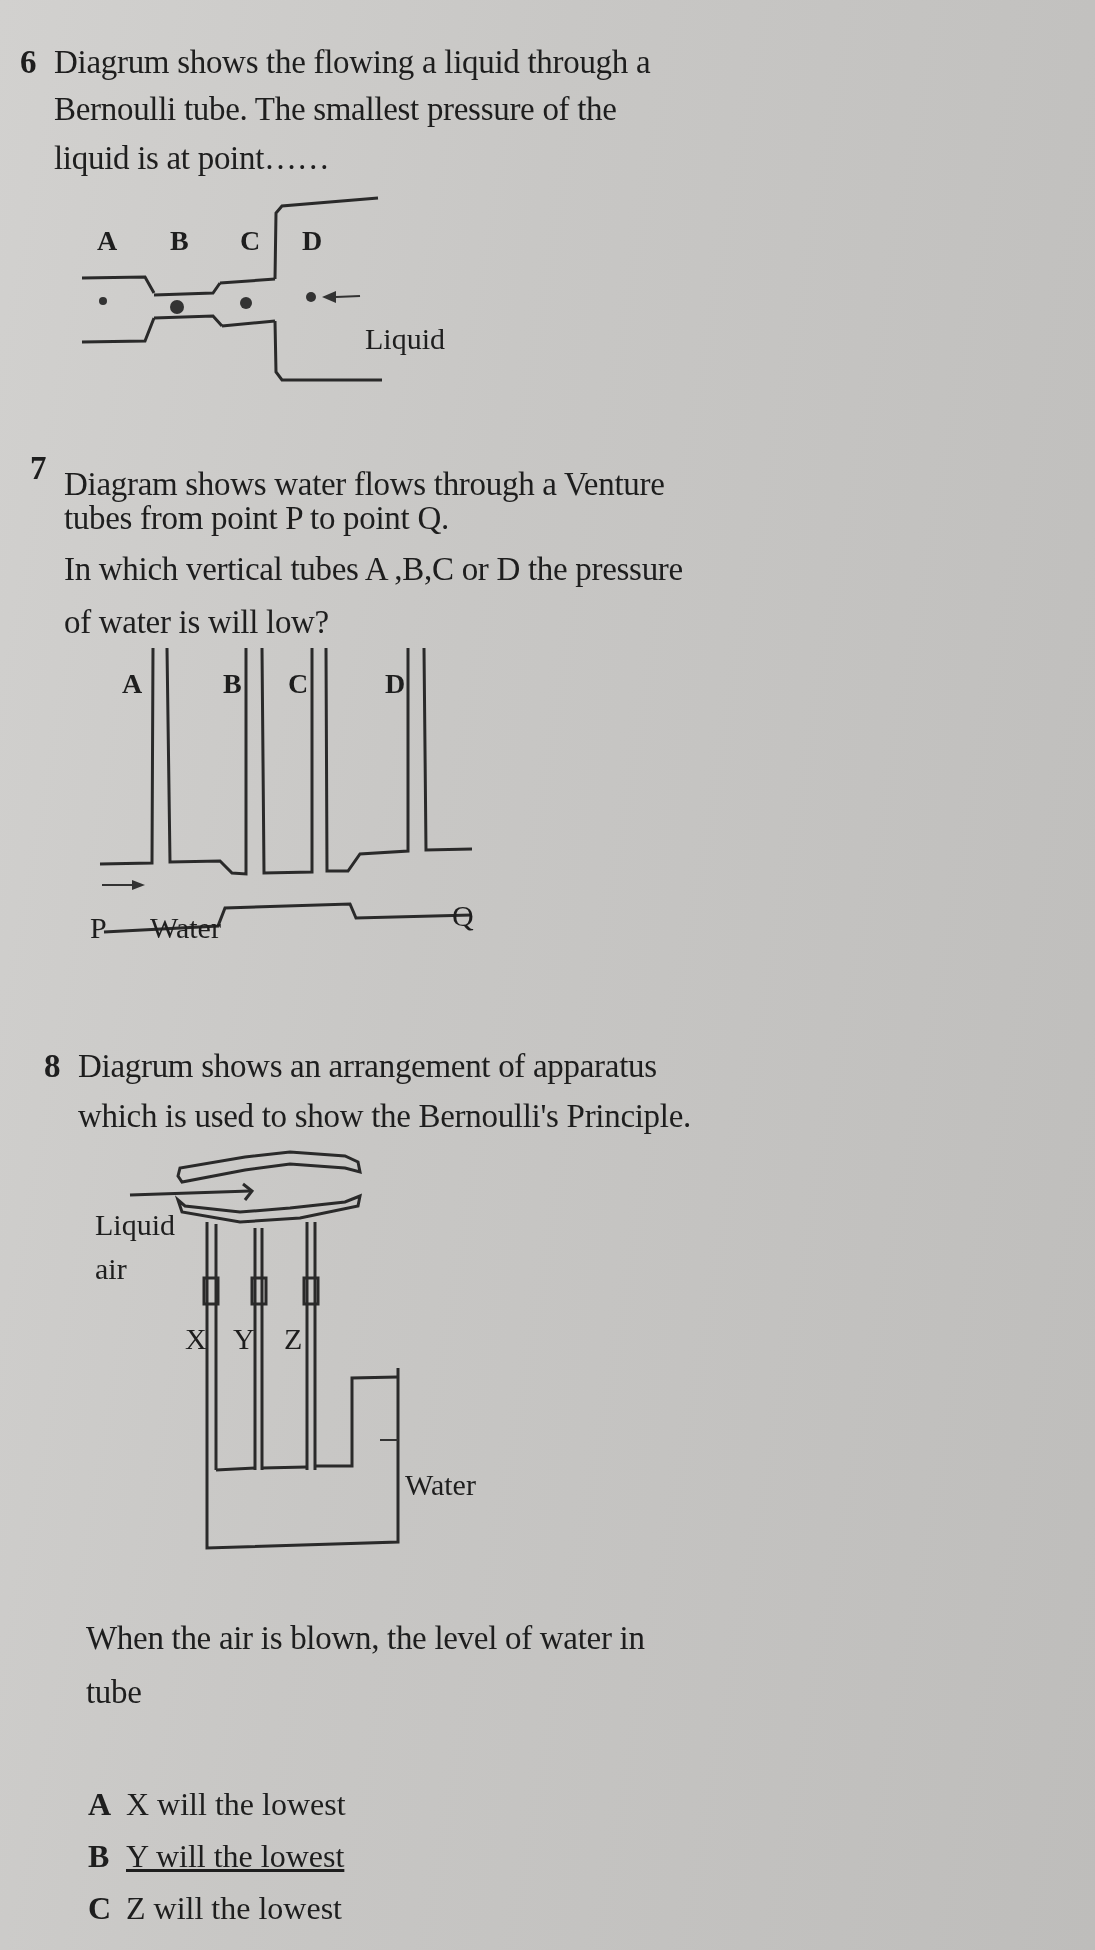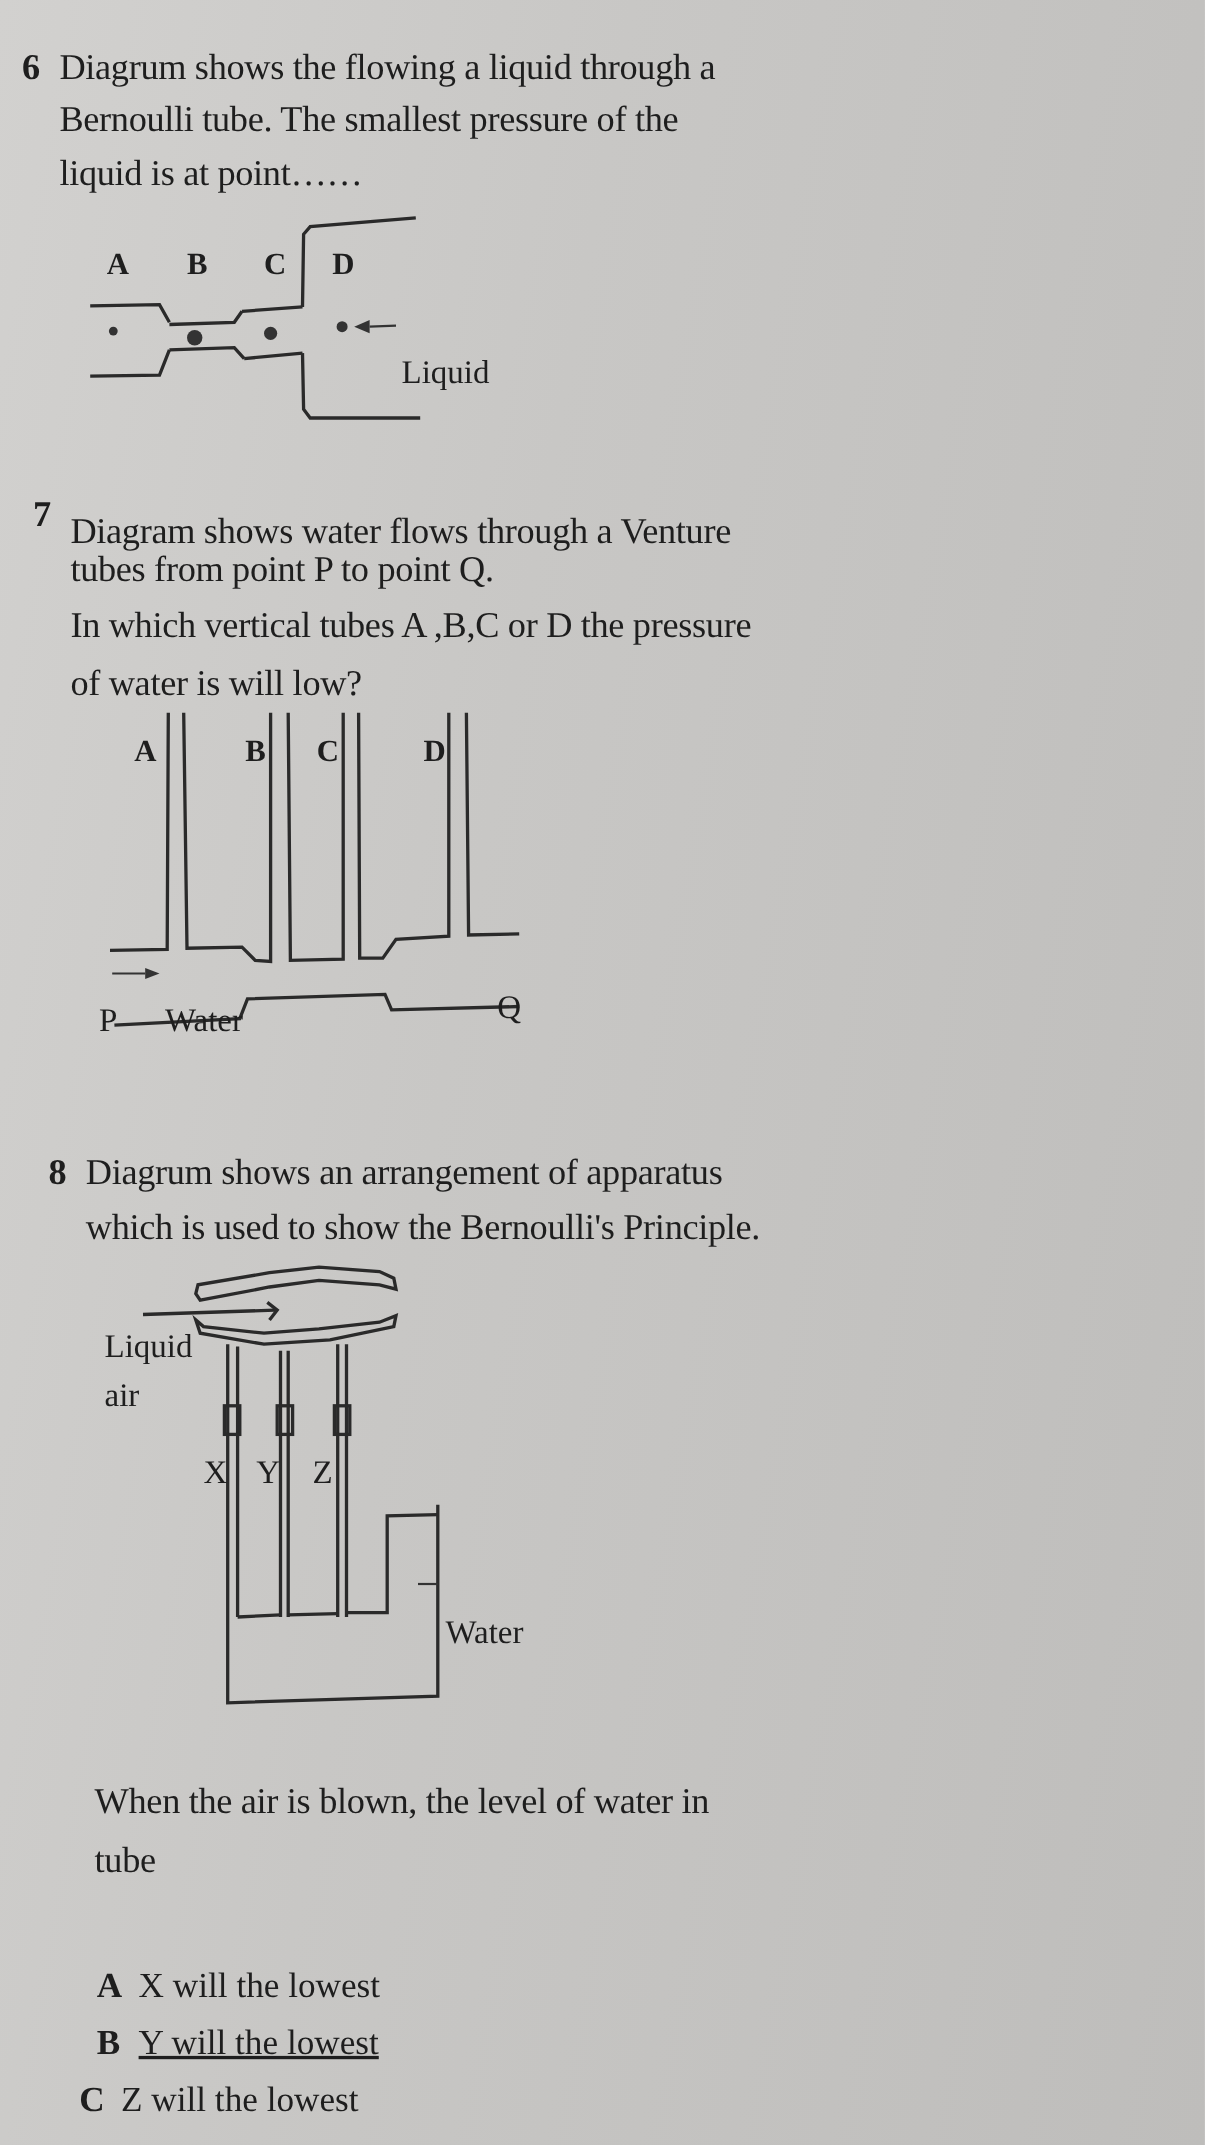--- a/index.html
+++ b/index.html
@@ -129,16 +129,16 @@
 
   <div class="t" style="left:86px;top:1612px;text-align:right;">When the air is blown, the level of water in</div>
   <div class="t" style="left:86px;top:1666px;">tube</div>
 
   <div class="opt" style="left:88px;top:1786px;">
     <b>A</b><span>X  will the lowest</span>
   </div>
   <div class="opt" style="left:88px;top:1838px;text-decoration:underline;">
     <b>B</b><span>Y  will the lowest</span>
   </div>
-  <div class="opt" style="left:72px;top:1890px;">
+  <div class="opt" style="left:88px;top:1890px;">
     <b>C</b><span>Z  will the lowest</span>
   </div>
 </div>
 
 </body></html>

